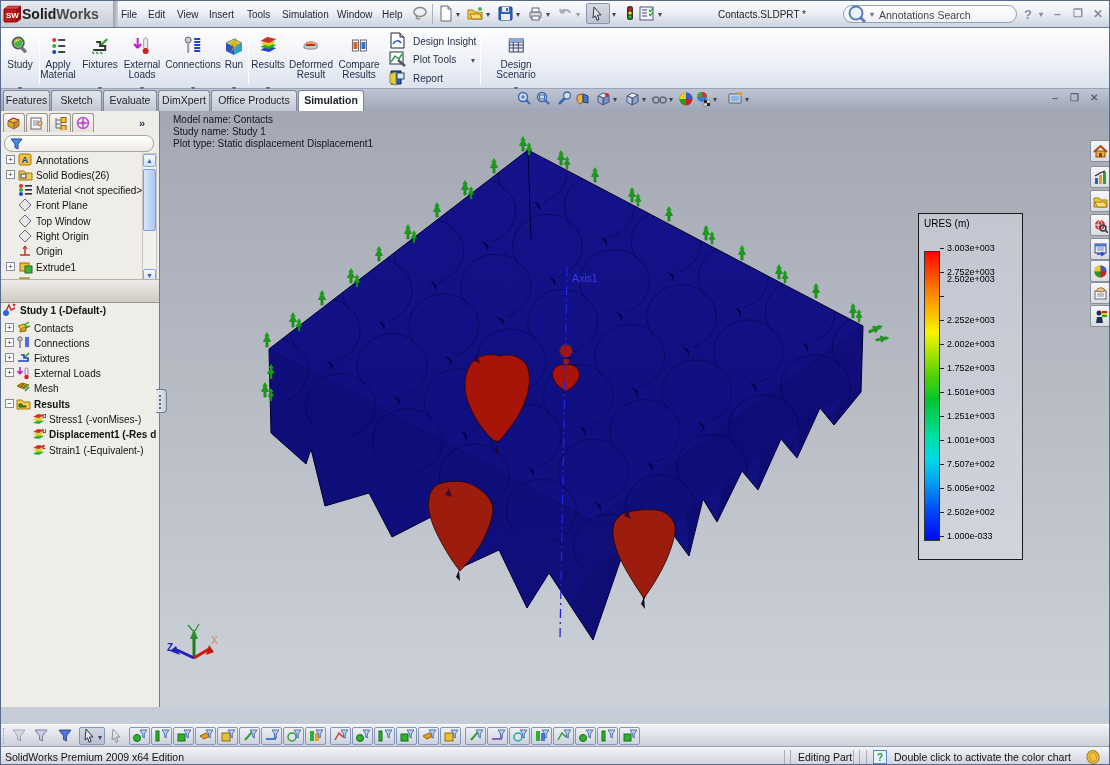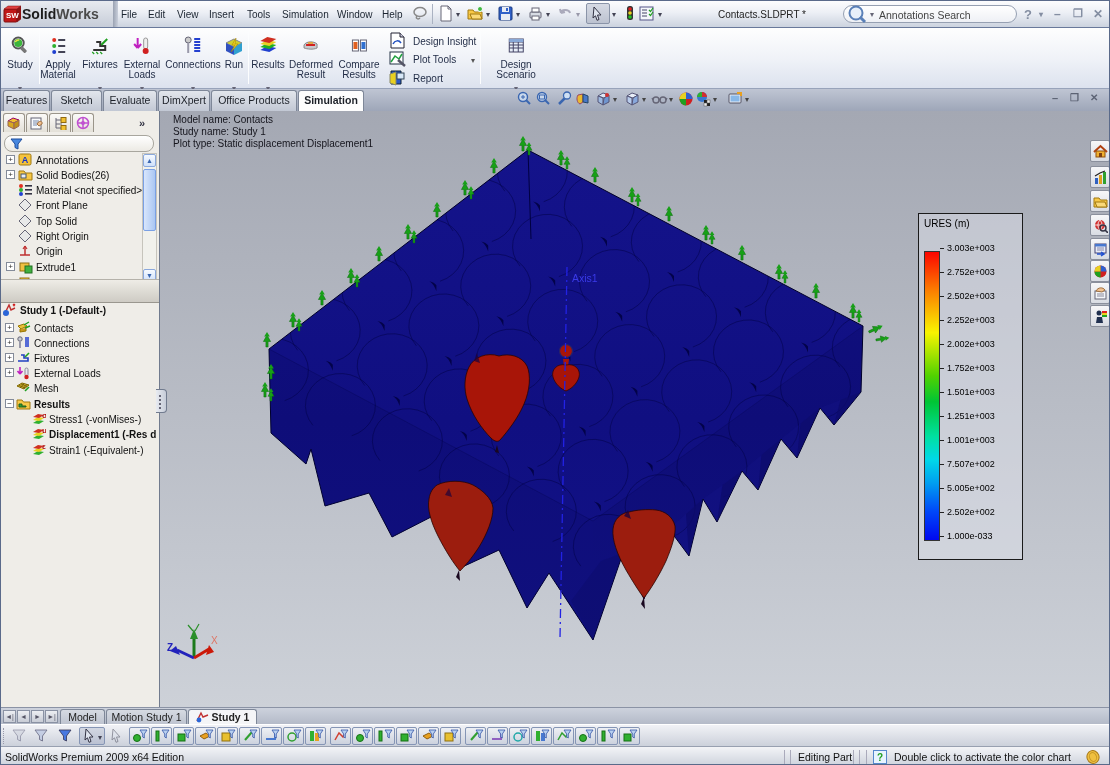--- a/index.html
+++ b/index.html
@@ -586,21 +586,21 @@
     <div class="vtext" style="left:13px;top:3px">Model name: Contacts</div>
     <div class="vtext" style="left:13px;top:15px">Study name: Study 1</div>
     <div class="vtext" style="left:13px;top:27px">Plot type: Static displacement Displacement1</div>
     <div id="legend">
 <div style="position:absolute;left:5px;top:4px;font-size:10px;color:#000">URES (m)</div>
 <div id="lbar"></div>
           <div class="ll" style="top:29px">3.003e+003</div>
           <div class="lt" style="top:34px"></div>
           <div class="ll" style="top:53px">2.752e+003</div>
           <div class="lt" style="top:58px"></div>
-          <div class="ll" style="top:77px">2.502e+003</div>
+          <div class="ll" style="top:60px">2.502e+003</div>
           <div class="lt" style="top:82px"></div>
           <div class="ll" style="top:101px">2.252e+003</div>
           <div class="lt" style="top:106px"></div>
           <div class="ll" style="top:125px">2.002e+003</div>
           <div class="lt" style="top:130px"></div>
           <div class="ll" style="top:149px">1.752e+003</div>
           <div class="lt" style="top:154px"></div>
           <div class="ll" style="top:173px">1.501e+003</div>
           <div class="lt" style="top:178px"></div>
           <div class="ll" style="top:197px">1.251e+003</div>
@@ -705,21 +705,21 @@
             <circle cx="3" cy="11" r="2" fill="#2040d0"></circle>
             <rect x="7" y="2" width="7" height="1.6" fill="#334"></rect>
             <rect x="7" y="6" width="7" height="1.6" fill="#334"></rect>
             <rect x="7" y="10" width="7" height="1.6" fill="#334"></rect>
           </svg><span style="margin-left:3px">Material &lt;not specified&gt;</span></div>
         <div class="trow" style="left:17px;top:87px"><svg width="15" height="14" viewBox="0 0 15 14" style="vertical-align:-3px">
             <path d="M7,1 L13,7 L7,13 L1,7 Z" fill="#dfe4ec" fill-opacity="0.45" stroke="#667"></path>
           </svg><span style="margin-left:3px">Front Plane</span></div>
         <div class="trow" style="left:17px;top:103px"><svg width="15" height="14" viewBox="0 0 15 14" style="vertical-align:-3px">
             <path d="M7,1 L13,7 L7,13 L1,7 Z" fill="#dfe4ec" fill-opacity="0.45" stroke="#667"></path>
-          </svg><span style="margin-left:3px">Top Solid</span></div>
+          </svg><span style="margin-left:3px">Top Window</span></div>
         <div class="trow" style="left:17px;top:118px"><svg width="15" height="14" viewBox="0 0 15 14" style="vertical-align:-3px">
             <path d="M7,1 L13,7 L7,13 L1,7 Z" fill="#dfe4ec" fill-opacity="0.45" stroke="#667"></path>
           </svg><span style="margin-left:3px">Right Origin</span></div>
         <div class="trow" style="left:17px;top:133px"><svg width="15" height="14" viewBox="0 0 15 14" style="vertical-align:-3px">
             <path d="M2,11 L12,11 M7,2 L7,11" stroke="#c03030" stroke-width="1.5"></path>
             <path d="M7,2 L5,5 M7,2 L9,5" stroke="#c03030" stroke-width="1.2"></path>
           </svg><span style="margin-left:3px">Origin</span></div>
         <div class="pm" style="left:5px;top:150.6px">+</div>
         <div class="trow" style="left:17px;top:149px"><svg width="15" height="14" viewBox="0 0 15 14" style="vertical-align:-3px">
             <rect x="2" y="3" width="9" height="8" fill="#f0c040" stroke="#907010"></rect>
@@ -789,32 +789,20 @@
             <path d="M2,8 L7,5 L13,6 L8,9 Z" fill="#e8d020"></path>
             <path d="M2,5 L7,2 L13,3 L8,6 Z" fill="#d03020"></path>
             <text x="11" y="6" font-size="8" font-weight="bold" fill="#b01010">ε</text>
           </svg><span style="margin-left:3px">Strain1 (-Equivalent-)</span></div>
     <div id="split"></div>
   </div>
   <div id="handle">
         <div style="margin:5px 0 0 3px;width:2px;height:14px;border-left:2px dotted #667"></div>
       </div>
 </div>
-<div id="mtabs">
-  <div class="navb" style="left:2px">◄|</div>
-  <div class="navb" style="left:16px">◄</div>
-  <div class="navb" style="left:30px">►</div>
-  <div class="navb" style="left:44px">►|</div>
-  <div class="mtab" style="left:59px;width:45px">Model</div>
-  <div class="mtab" style="left:105px;width:81px">Motion Study 1</div>
-  <div class="mtab" id="mstudy" style="left:187px;width:69px"><svg style="vertical-align:-2px" width="13" height="12" viewBox="0 0 13 12">
-          <path d="M1,10 L5,2 L7,6 L12,4" stroke="#c03030" stroke-width="1.4" fill="none"></path>
-          <circle cx="3" cy="9" r="2.4" fill="#2a66d8"></circle>
-        </svg> Study 1</div>
-</div>
 <div id="simbar">
   <div style="position:absolute;left:2px;top:3px;width:3px;height:16px;border-left:1px dotted #99a"></div>
   <div class="tbi" style="left:10px;top:3px;opacity:0.45"><svg width="16" height="16" viewBox="0 0 16 16">
           <path d="M2,2 L14,2 L9.5,8 L9.5,13 L6.5,11.5 L6.5,8 Z" fill="#c8ccd8" stroke="#335" stroke-width="0.8"></path>
         </svg></div>
   <div class="tbi" style="left:32px;top:3px;opacity:0.7"><svg width="16" height="16" viewBox="0 0 16 16">
           <path d="M2,2 L14,2 L9.5,8 L9.5,13 L6.5,11.5 L6.5,8 Z" fill="#b8c4e0" stroke="#335" stroke-width="0.8"></path>
         </svg></div>
   <div class="tbi" style="left:56px;top:3px"><svg width="16" height="16" viewBox="0 0 16 16">
           <path d="M2,2 L14,2 L9.5,8 L9.5,13 L6.5,11.5 L6.5,8 Z" fill="#4878e0" stroke="#335" stroke-width="0.8"></path>

